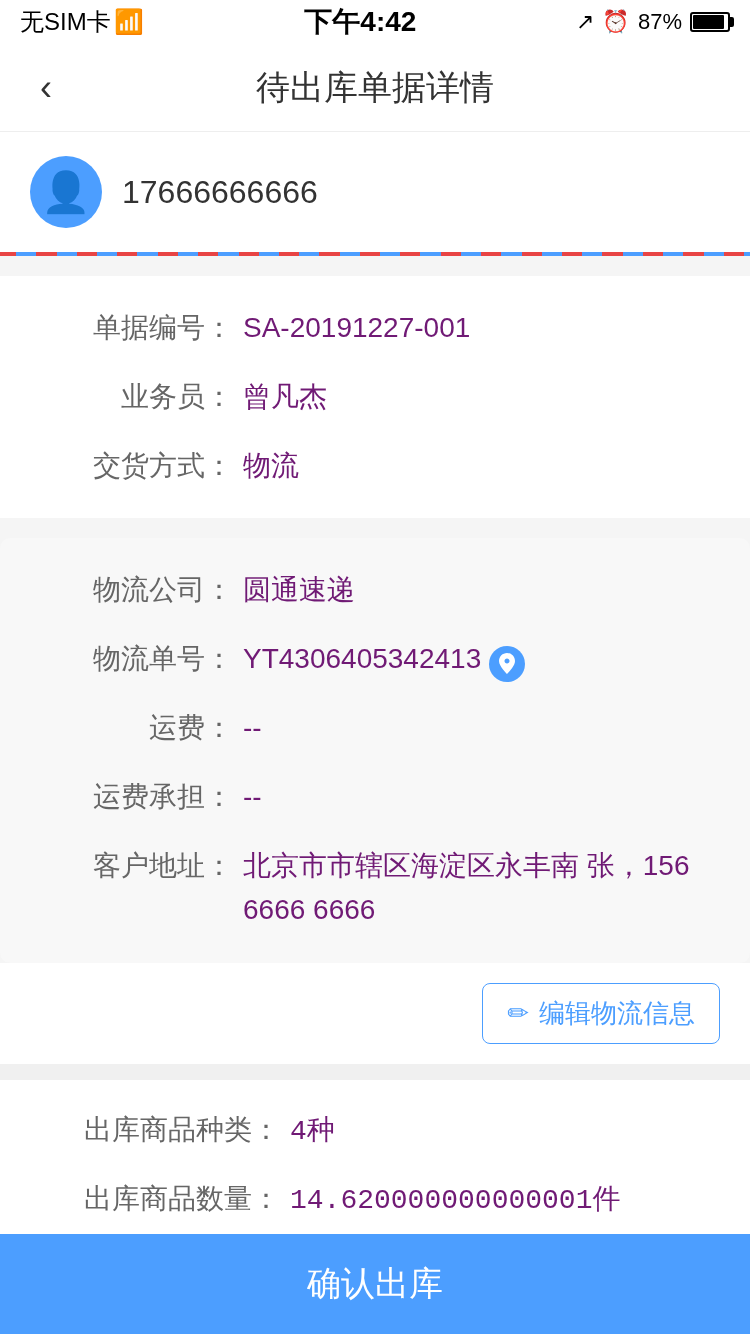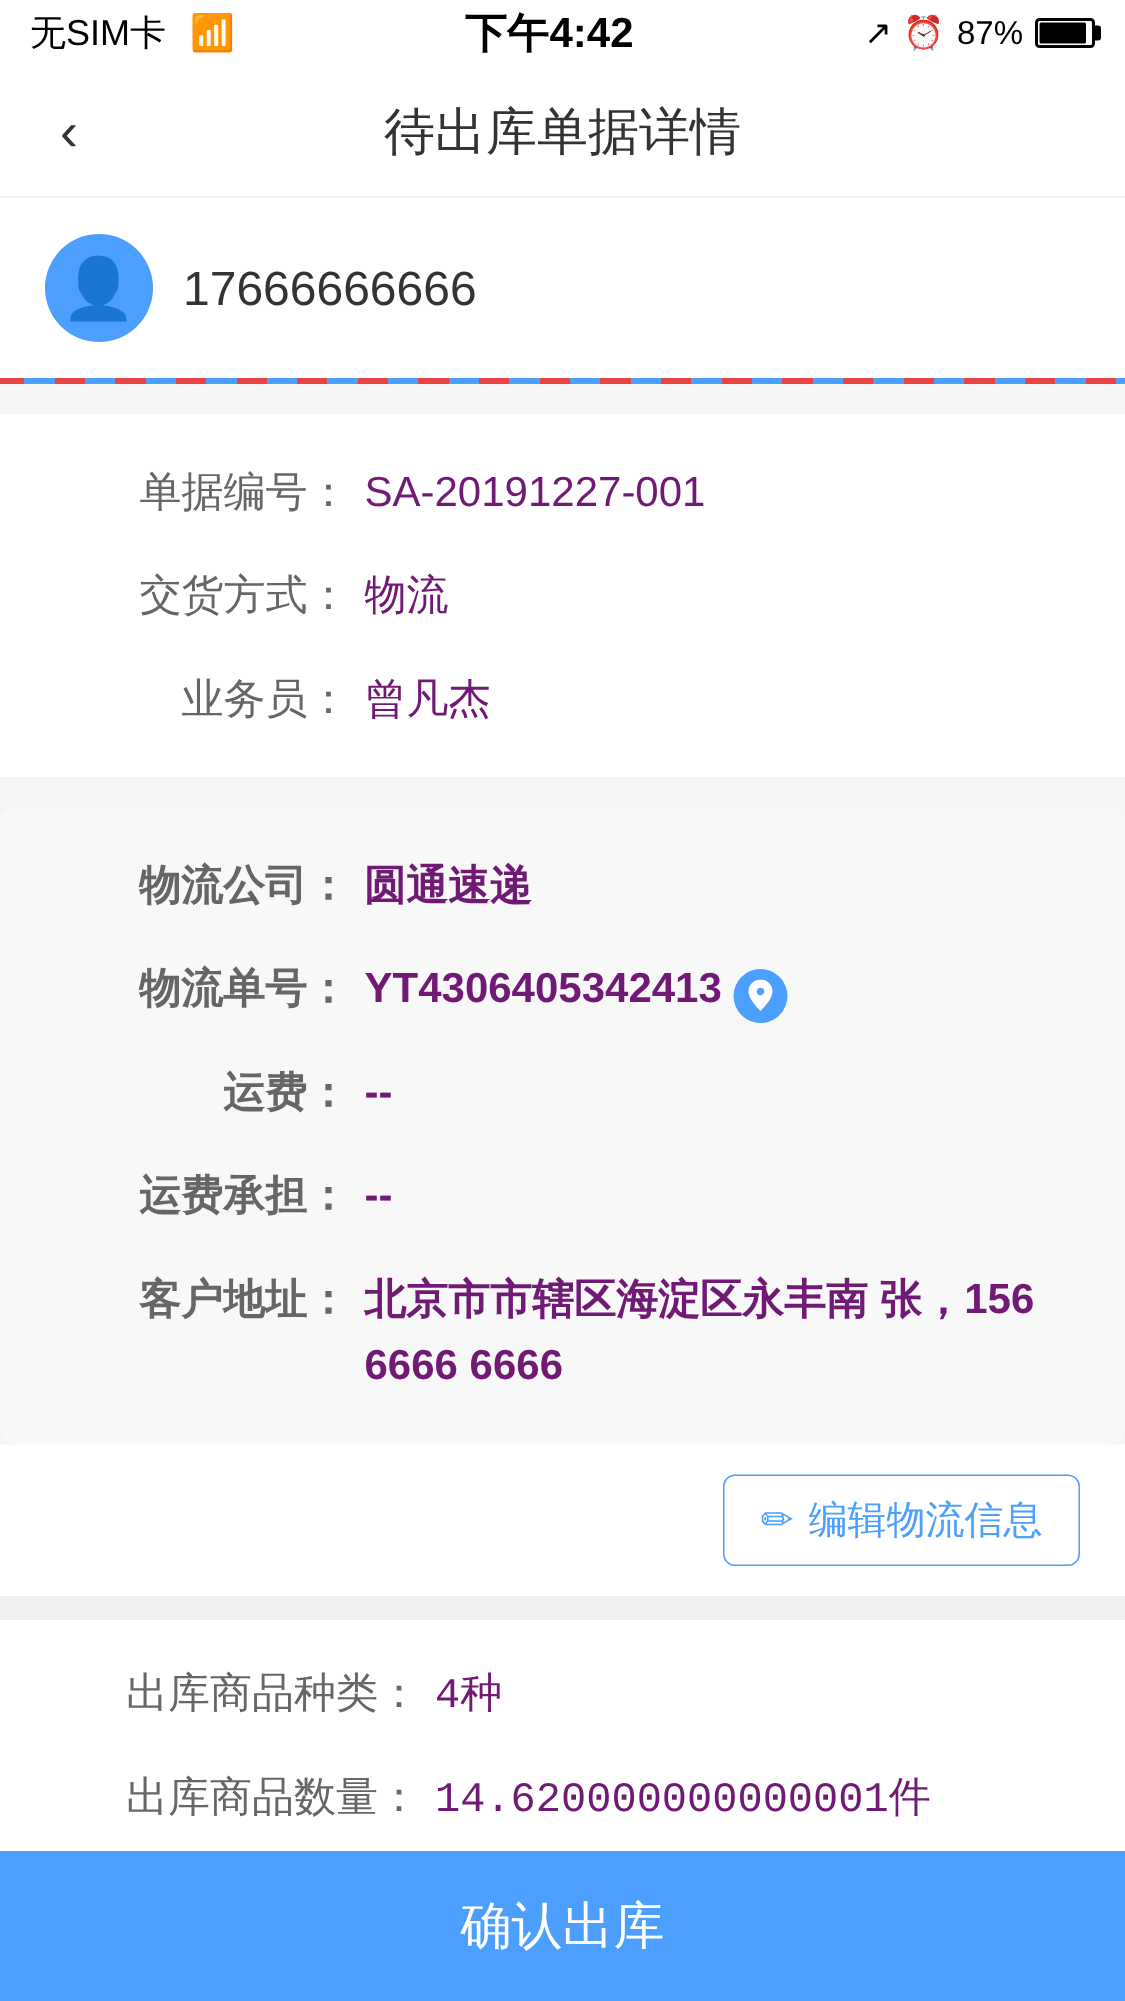--- a/index.html
+++ b/index.html
@@ -22,21 +22,21 @@
       display: flex;
       align-items: center;
       justify-content: space-between;
       padding: 0 20px;
       font-size: 24px;
       color: #000;
     }
     .status-left {
       display: flex;
       align-items: center;
-      gap: 16px;
+      gap: 4px;
     }
     .status-center {
       font-size: 28px;
       font-weight: 700;
     }
     .status-right {
       display: flex;
       align-items: center;
       gap: 8px;
       font-size: 22px;
@@ -174,21 +174,20 @@
       justify-content: center;
       flex-shrink: 0;
     }
 
     
     .logistics-card {
       background: #f8f8f8;
       border-radius: 10px;
       margin-top: 20px;
       padding: 30px 40px;
-      font-weight: bold;
     }
 
     
     .edit-btn-row {
       display: flex;
       justify-content: flex-end;
       padding: 20px 30px;
       background: #fff;
     }
     .edit-btn {
@@ -294,26 +293,26 @@
     </div>
     <span class="customer-phone">17666666666</span>
   </div>
 
   <div class="section">
     <div class="field-row">
       <span class="field-label">单据编号：</span>
       <span class="field-value">SA-20191227-001</span>
     </div>
     <div class="field-row">
+      <span class="field-label">业务员：</span>
+      <span class="field-value">曾凡杰</span>
+    </div>
+    <div class="field-row">
       <span class="field-label">交货方式：</span>
       <span class="field-value">物流</span>
-    </div>
-    <div class="field-row">
-      <span class="field-label">业务员：</span>
-      <span class="field-value">曾凡杰</span>
     </div>
   </div>
 
   <div class="logistics-card">
     <div class="field-row">
       <span class="field-label">物流公司：</span>
       <span class="field-value">圆通速递</span>
     </div>
     <div class="field-row">
       <span class="field-label">物流单号：</span>

